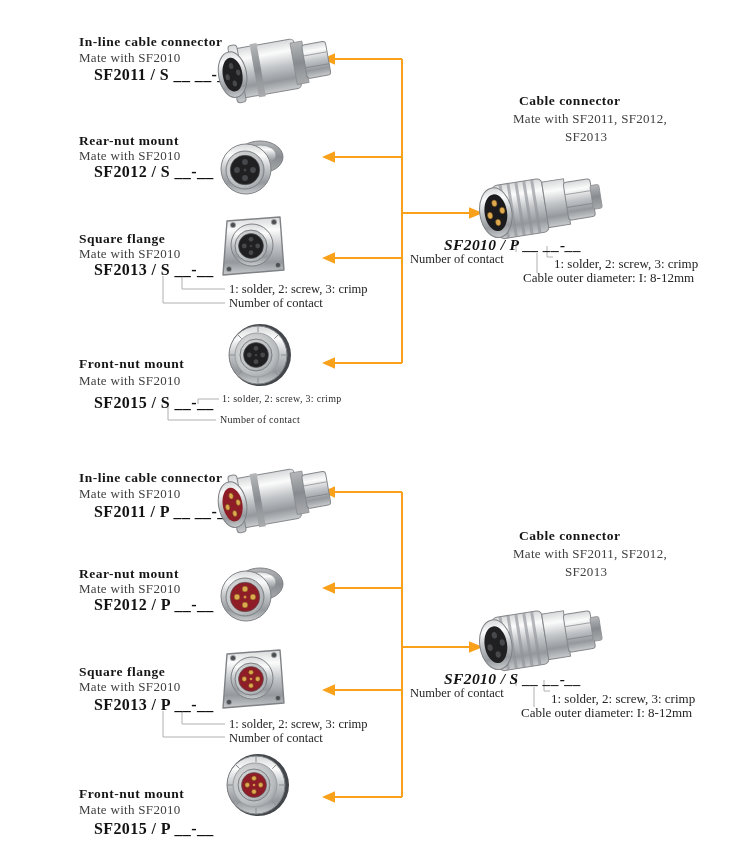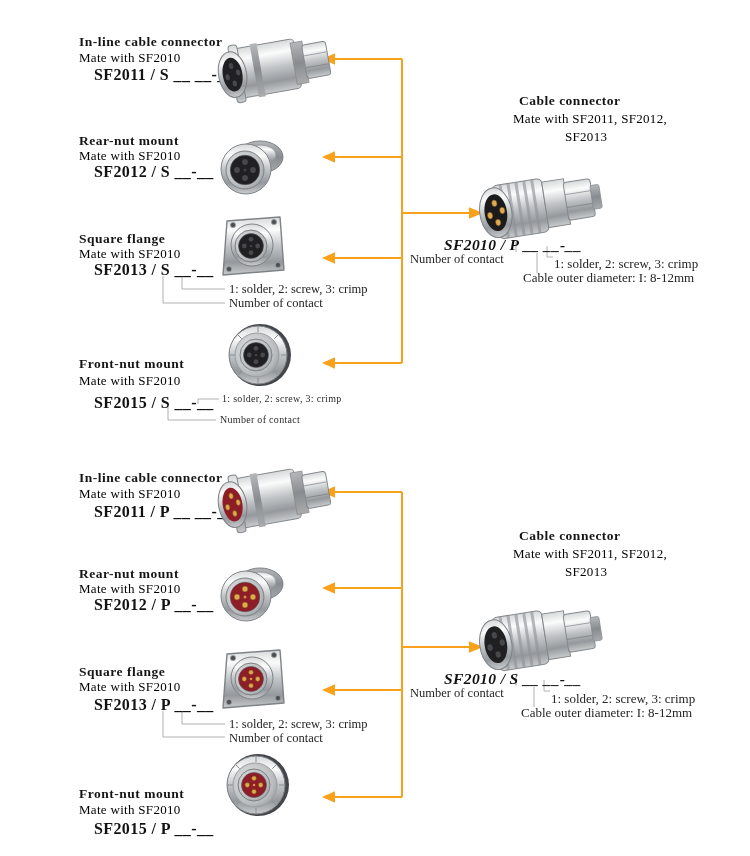--- a/index.html
+++ b/index.html
@@ -4,21 +4,21 @@
 <style>
   html,body{margin:0;padding:0;background:#ffffff;}
   body{width:750px;height:856px;position:relative;overflow:hidden;
        font-family:"Liberation Serif","DejaVu Serif",serif;color:#141414;}
   .canvas{position:absolute;left:16px;top:0;width:750px;height:856px;}
   .overlay{position:absolute;left:0;top:0;pointer-events:none;}
   .arrow{stroke:var(--arrow,#F9A11B);stroke-width:2;fill:none;}
   .ahead{fill:var(--arrow,#F9A11B);stroke:none;}
   .cline{stroke:var(--cline,#b0b0b0);stroke-width:1;fill:none;}
   .p-title{position:absolute;font-weight:bold;font-size:13.5px;letter-spacing:.5px;white-space:nowrap;color:#151515;}
-  .p-mate{position:absolute;font-size:13px;letter-spacing:.3px;white-space:nowrap;color:#000000;}
+  .p-mate{position:absolute;font-size:13px;letter-spacing:.3px;white-space:nowrap;color:#404040;}
   .p-model{position:absolute;font-weight:bold;font-size:16px;letter-spacing:.4px;white-space:nowrap;color:#121212;}
   .t-model{font-size:15.5px;font-style:italic;}
   .c-txt{position:absolute;font-size:12.5px;white-space:nowrap;color:#242424;}
   .c-sm{position:absolute;font-size:10px;letter-spacing:.3px;white-space:nowrap;color:#2a2a2a;}
   .connector{position:absolute;}
   .connector svg{display:block;width:100%;height:100%;}
 </style>
 </head>
 <body>
 

